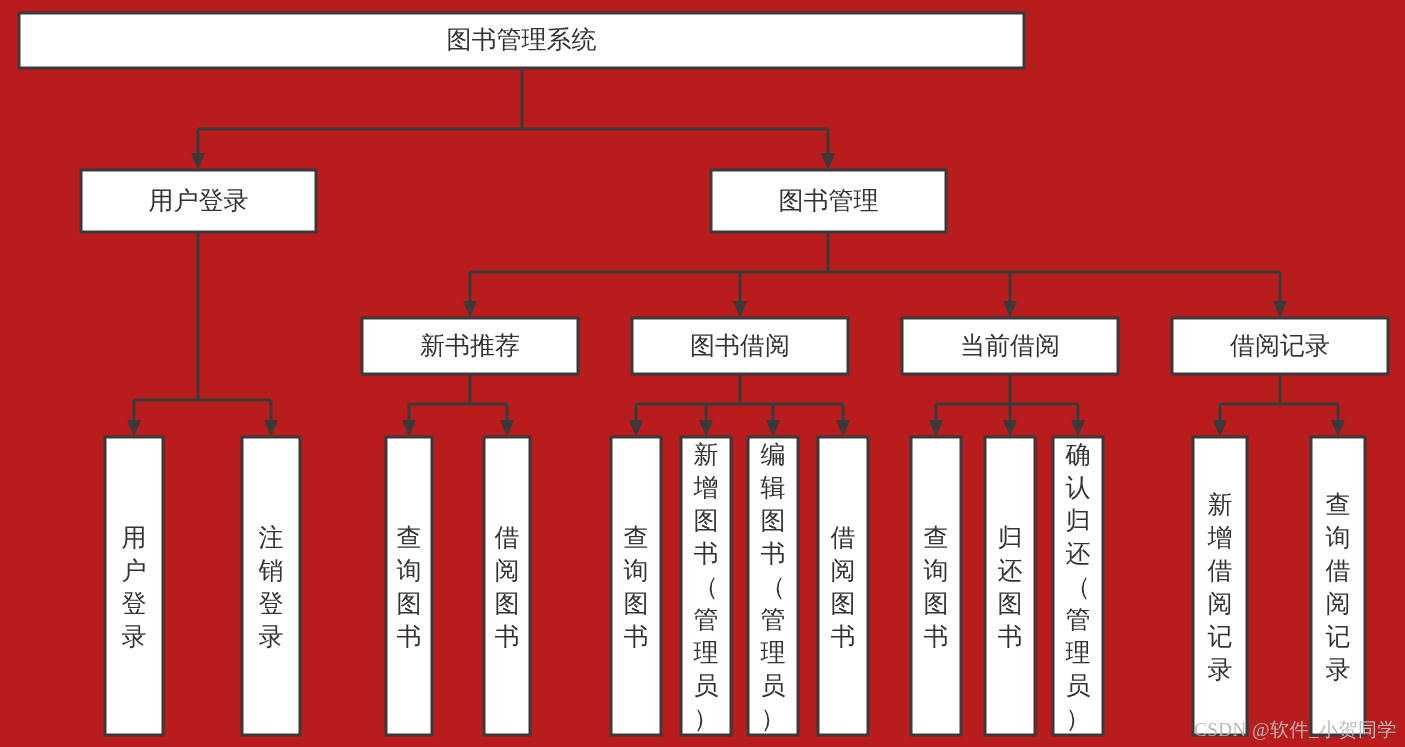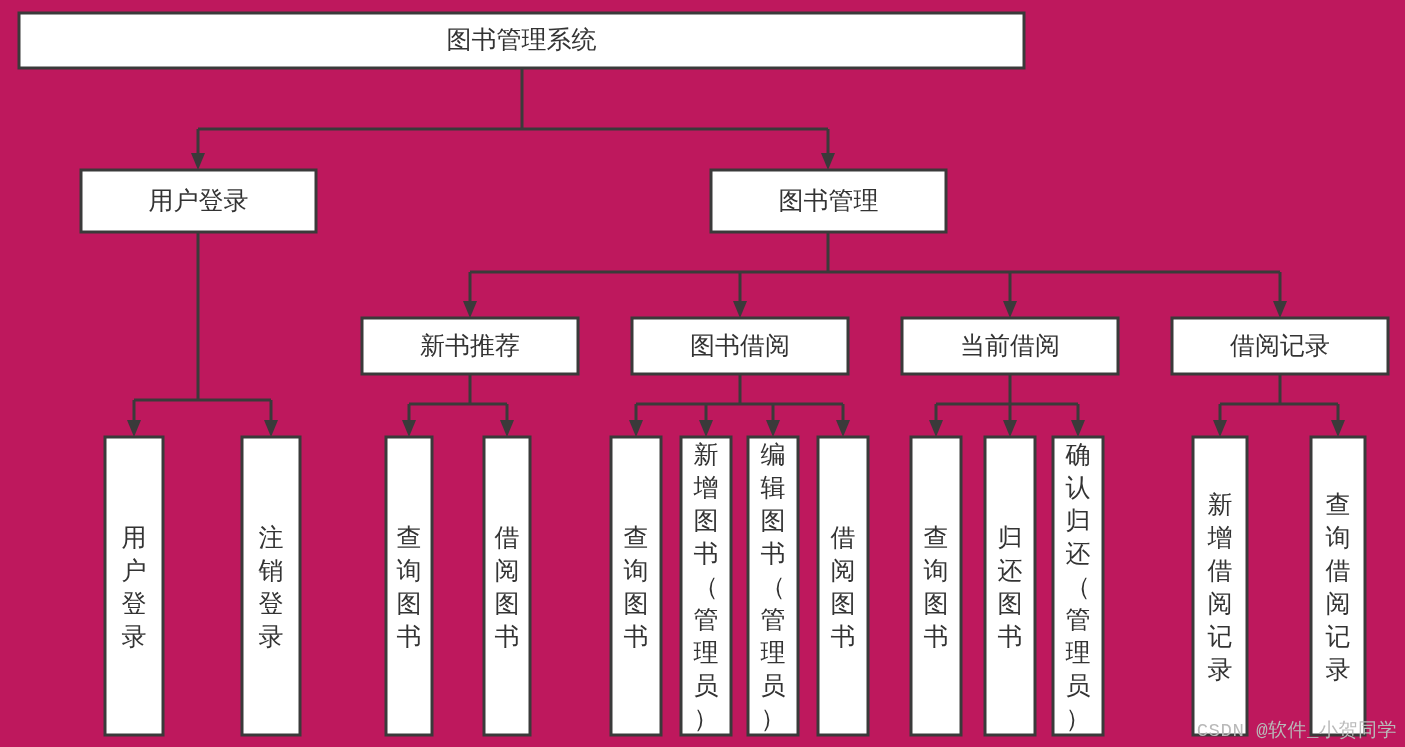--- a/index.html
+++ b/index.html
@@ -1,42 +1,42 @@
 <!DOCTYPE html>
 <html><head>
 <meta charset="utf-8">
 <style>
   html,body{margin:0;padding:0;background:#ffffff;}
   body{
     width:1405px;height:747px;
     font-family:"Liberation Sans","DejaVu Sans",sans-serif;
     overflow:hidden;
   }
-  #diagram-root{position:relative;width:1405px;height:747px;background:#be185d;}
+  #diagram-root{position:relative;width:1405px;height:747px;background:#b91c1c;}
   svg#flow{position:absolute;left:0;top:0;width:1405px;height:747px;}
   .box-rect{fill:#ffffff;stroke:#3a3a3a;stroke-width:3;}
   .conn{stroke:#3a3a3a;stroke-width:3;fill:none;}
   .arrow-head{fill:#3a3a3a;stroke:none;}
   .box-label{
     fill:#333333;
     font-family:"Liberation Sans","DejaVu Sans",sans-serif;
     font-size:25px;
     text-anchor:middle;
     dominant-baseline:middle;
   }
   .leaf-label{
     fill:#333333;
     font-family:"Liberation Sans","DejaVu Sans",sans-serif;
     font-size:25px;
     text-anchor:middle;
   }
   .watermark{
     position:absolute;
     right:8px;bottom:4px;
-    font-family:Liberation Mono, monospace;
+    font-family:Liberation Serif, serif;
     font-size:19px;
     color:#b9b9b9;
     white-space:nowrap;
     letter-spacing:0.5px;
     margin-left:16px;
   }
 </style>
 </head>
 <body>
 

